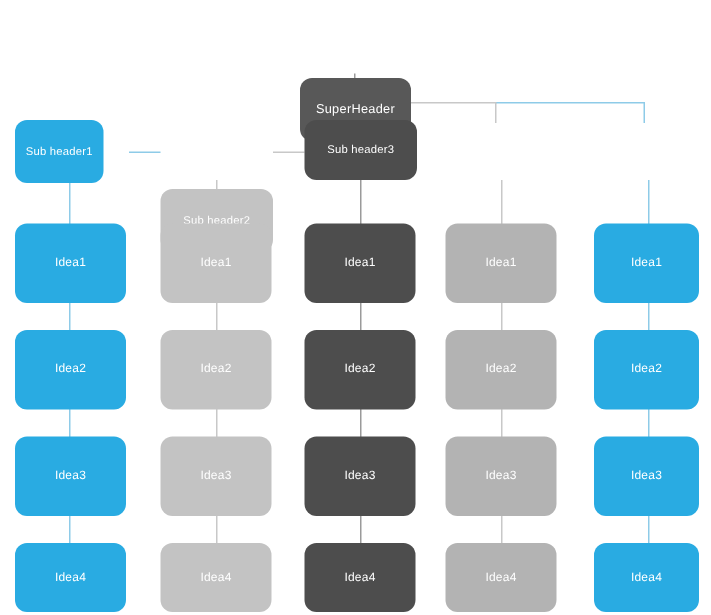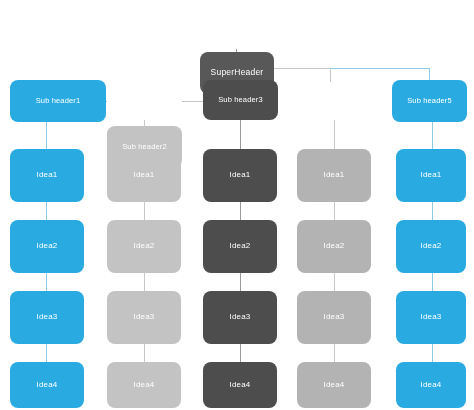--- a/index.html
+++ b/index.html
@@ -86,31 +86,28 @@
 
   <div class="link v lk-blue" style="left:432px;top:120px;height:30px;"></div>
   <div class="link v lk-blue" style="left:432px;top:201px;height:20px;"></div>
   <div class="link v lk-blue" style="left:432px;top:272px;height:20px;"></div>
   <div class="link v lk-blue" style="left:432px;top:343px;height:20px;"></div>
 
   <div class="node super c-superdark" style="left:200px;top:8px;width:74px;height:42px;">
     <span>SuperHeader</span>
   </div>
 
-  <div class="node subhdr c-blue" style="left:10px;top:80px;width:96px;height:42px;">
+  <div class="node subhdr c-blue" style="left:10px;top:80px;width:59px;height:42px;">
     <span>Sub header1</span>
   </div>
   <div class="node subhdr c-lightgray" style="left:107px;top:80px;width:75px;height:42px;margin-top:46px;">
     <span>Sub header2</span>
   </div>
   <div class="node subhdr c-dark" style="left:203px;top:80px;width:75px;height:40px;">
     <span>Sub header3</span>
-  </div>
-  <div class="node subhdr c-blue" style="left:392px;top:80px;width:75px;height:42px;">
-    <span>Sub header5</span>
   </div>
 
   <div class="node idea c-blue" style="left:10px;top:149px;width:74px;height:53px;">
     <span>Idea1</span>
   </div>
   <div class="node idea c-blue" style="left:10px;top:220px;width:74px;height:53px;">
     <span>Idea2</span>
   </div>
   <div class="node idea c-blue" style="left:10px;top:291px;width:74px;height:53px;">
     <span>Idea3</span>

